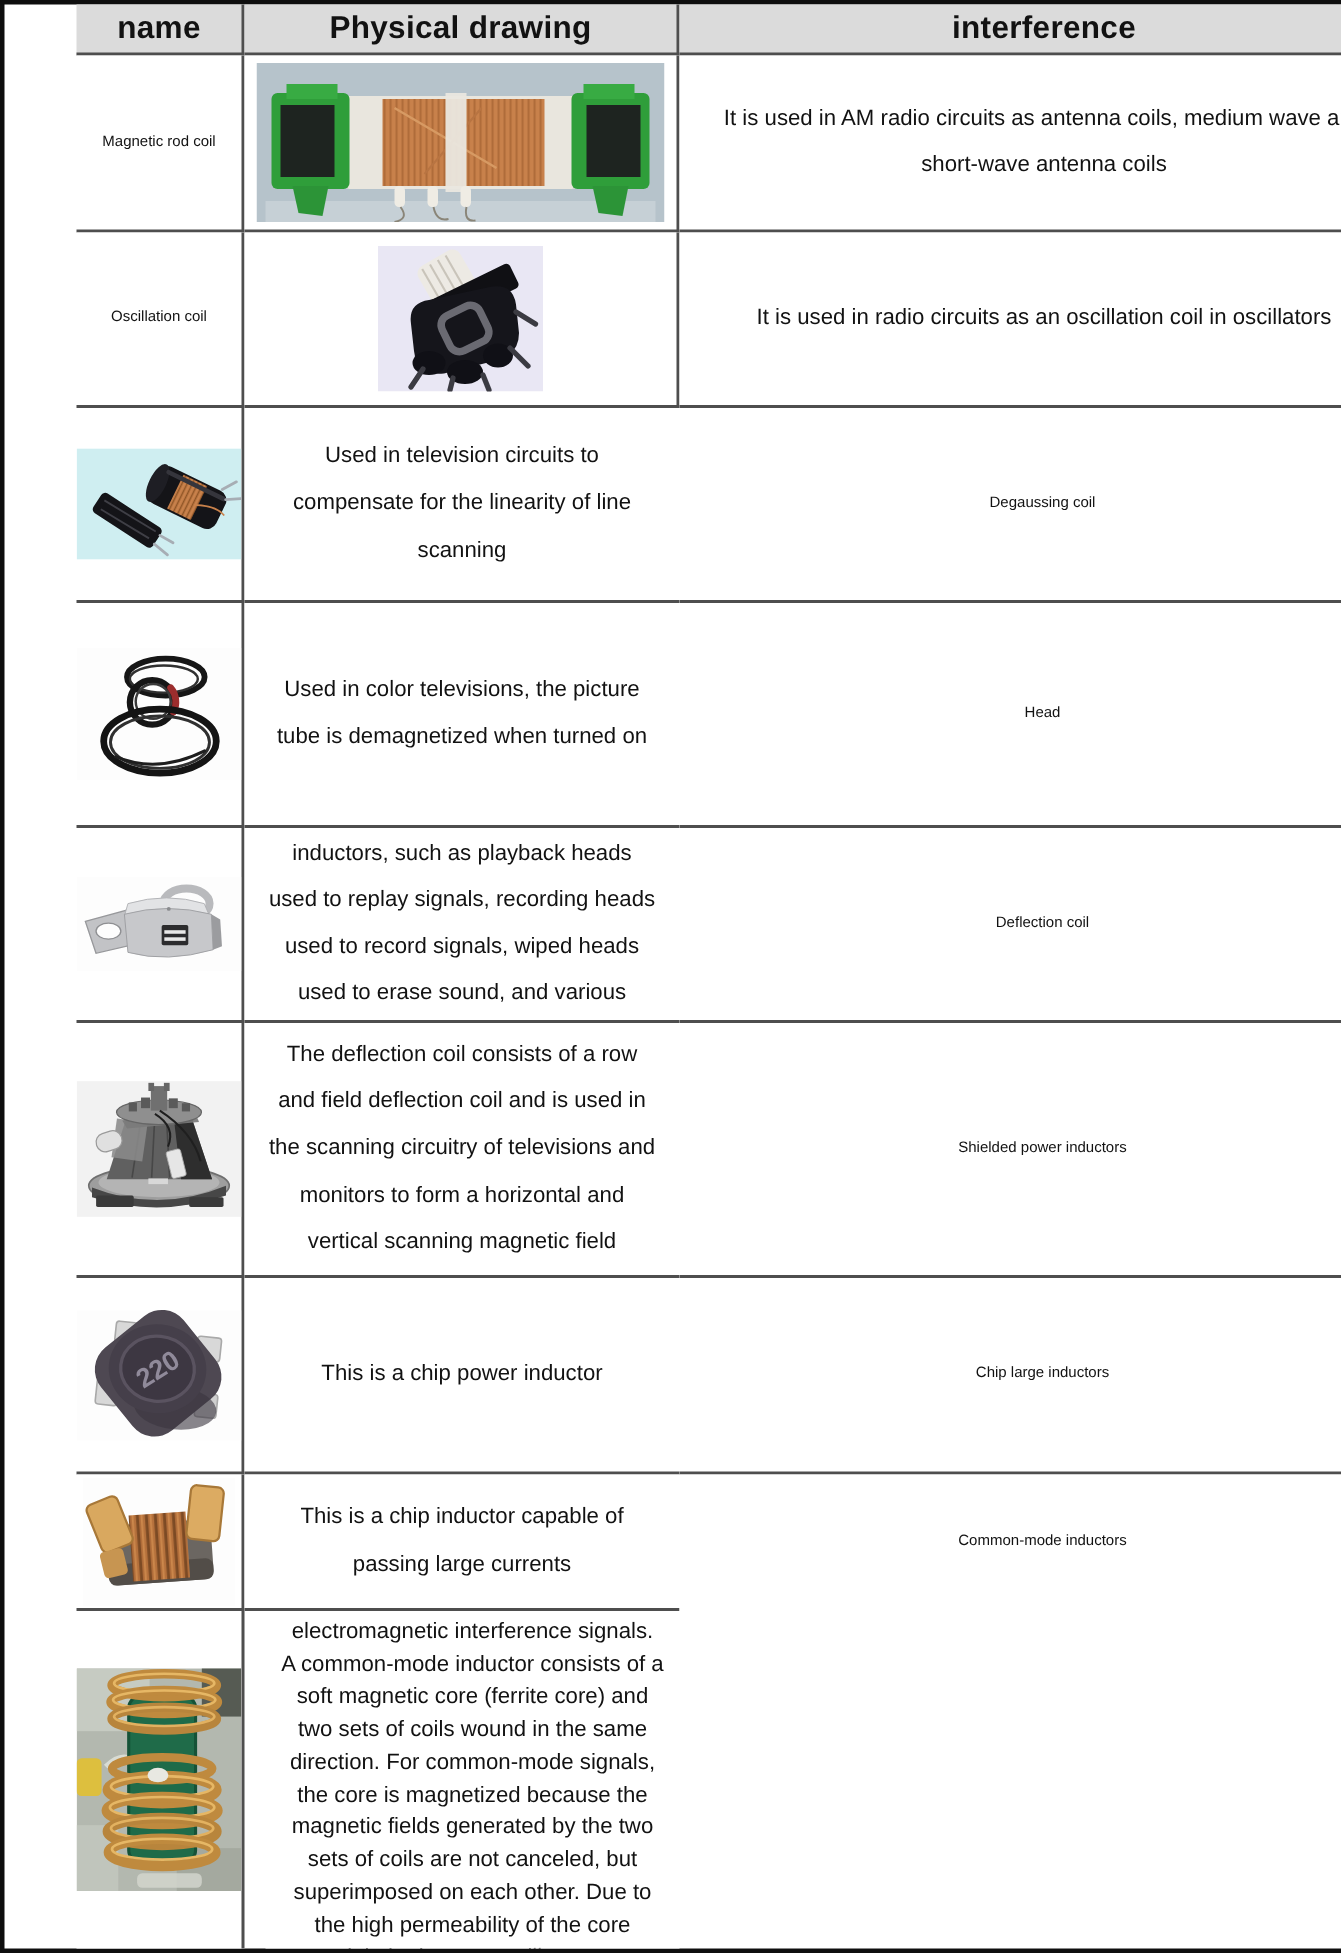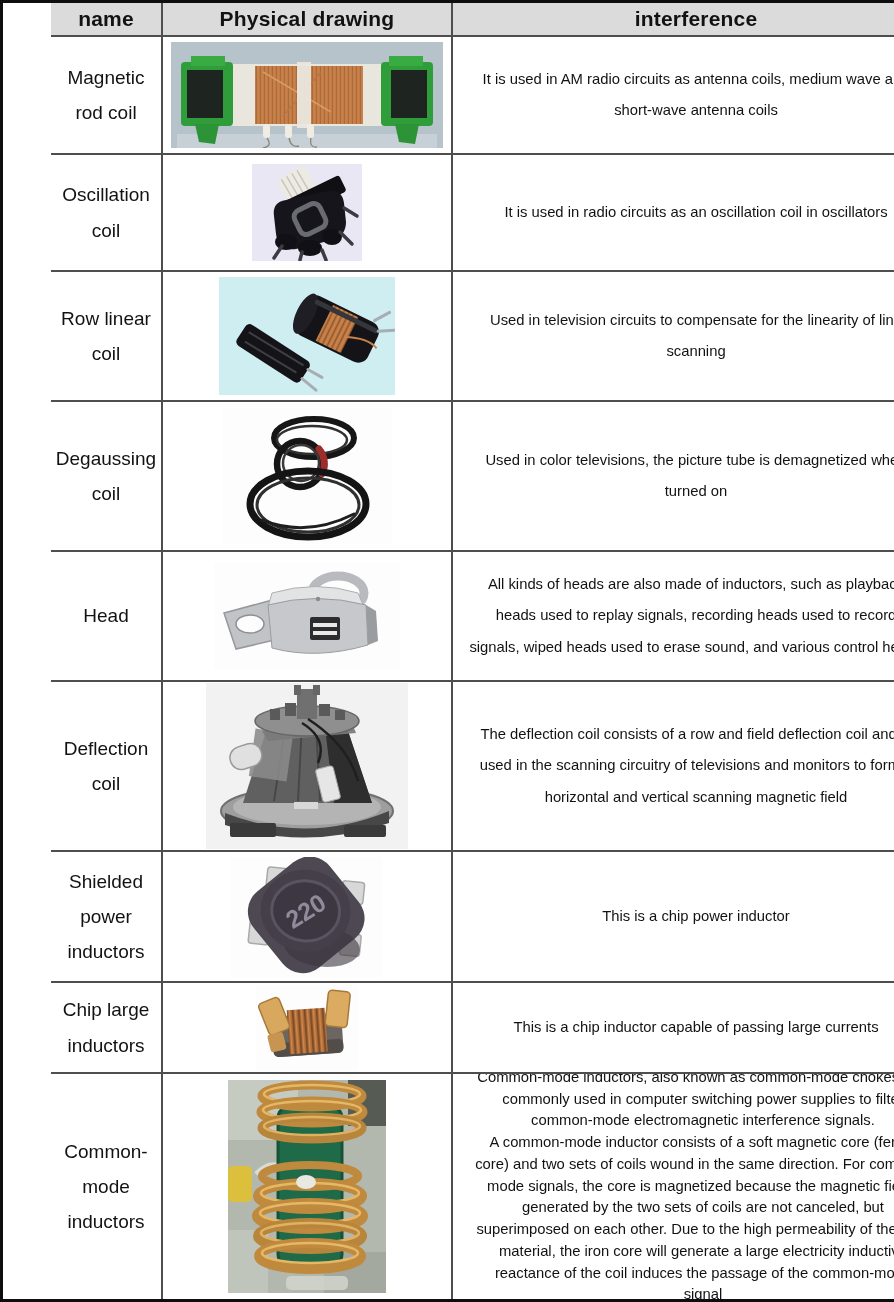--- a/index.html
+++ b/index.html
@@ -13,21 +13,21 @@
     padding-left:48px;
   }
   .cell{
     border-right:2px solid #4e4e4e;border-bottom:2px solid #4e4e4e;
     display:flex;align-items:center;justify-content:center;
     text-align:center;overflow:hidden;background:#fff;box-sizing:border-box;
   }
   .last-col{border-right:none;}
   .last-row{border-bottom:none;}
   .hcell{background:#dbdbdb;font-size:21px;font-weight:600;letter-spacing:.2px;}
-  .name-cell{font-size:19px;line-height:1.85;padding:0 2px;}
+  .name-cell{font-size:10px;line-height:1.85;padding:0 2px;}
   .img-cell{padding:0;}
   .exp-cell{font-size:14.8px;line-height:2.1;padding:0 16px;text-align:center;}
   .exp-tight{line-height:1.47;padding:3px 8px;white-space:pre-line;margin-left:14px;}
   svg{display:block;}
 </style>
 </head>
 <body>
 
 <div class="tbl">
 
@@ -90,21 +90,20 @@
         <path d="M30 82 L22 94"></path>
           <path d="M50 88 L48 96"></path>
           <path d="M70 86 L74 96"></path>
         <path d="M88 68 L100 80"></path>
           <path d="M92 44 L105 52"></path>
       </g>
     </svg>
   </div>
   <div class="cell exp-cell last-col">It is used in radio circuits as an oscillation coil in oscillators</div>
 
-  <div class="cell name-cell">Row linear coil</div>
   <div class="cell img-cell">
     <svg width="176" height="118" viewBox="0 0 176 118">
       <defs>
         <pattern id="wnd3" width="5" height="8" patternUnits="userSpaceOnUse">
           <rect width="5" height="8" fill="#c8814b"></rect>
           <line x1="1.6" y1="0" x2="1.6" y2="8" stroke="#8f5526" stroke-width="1.6"></line>
         </pattern>
       </defs>
       <rect width="176" height="118" fill="#cfeef1"></rect>
       <g transform="rotate(33 60 82)">

